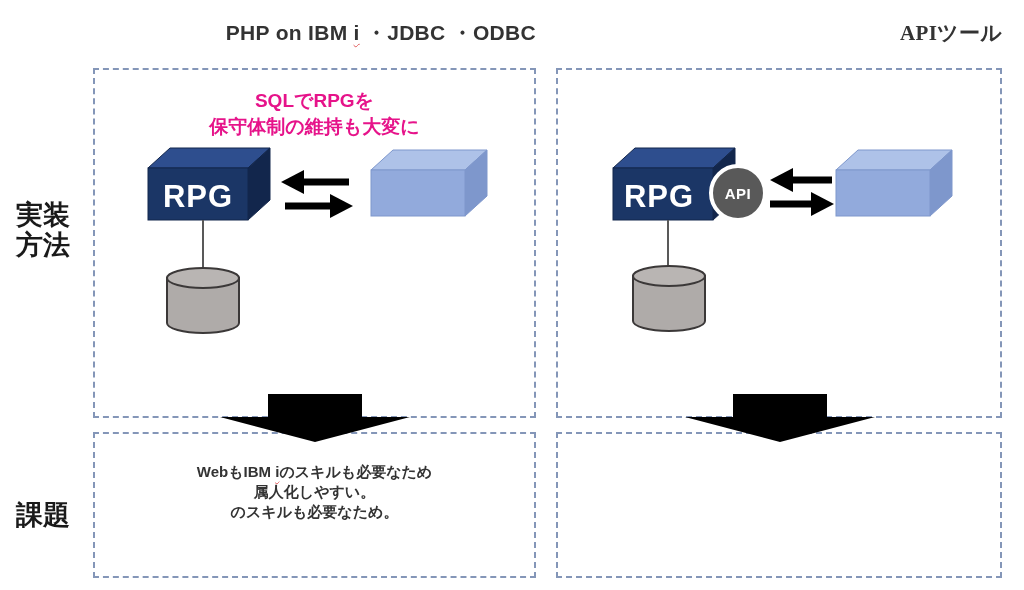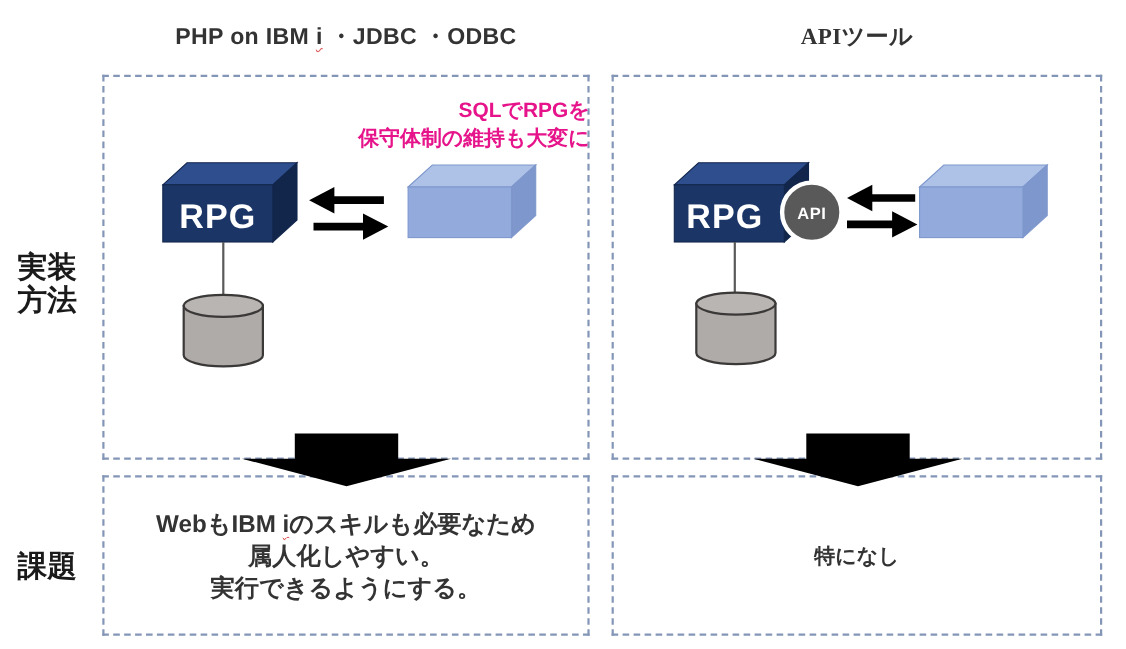--- a/index.html
+++ b/index.html
@@ -4,33 +4,33 @@
 <style>
   * { margin:0; padding:0; box-sizing:border-box; }
   html,body { background:#fff; }
   .canvas {
     position:relative; width:1024px; height:590px; background:#fff;
     font-family:"Liberation Sans","DejaVu Sans",sans-serif; overflow:hidden;
     color:var(--ink,#333);
   }
   .col-title {
     position:absolute; top:19px; font-size:21px; font-weight:700;
-    color:var(--ink,#333); text-align:center; letter-spacing:.3px; white-space:nowrap;
+    color:var(--ink,#333); text-align:right; letter-spacing:.3px; white-space:nowrap;
   }
   .dashed-box { position:absolute; border:2px dashed var(--dash,#8496B8); background:transparent; }
   .row-label {
     position:absolute; left:0; width:86px; font-size:27px; font-weight:700;
     color:#1a1a1a; text-align:center; line-height:1.12;
   }
   .pink-note {
     position:absolute; color:var(--pink,#E6138A); font-weight:700; font-size:19px;
     text-align:center; line-height:1.35; white-space:nowrap;
   }
   .challenge-text {
-    position:absolute; font-weight:700; font-size:22px; color:var(--ink,#333);
+    position:absolute; font-weight:700; font-size:15px; color:var(--ink,#333);
     text-align:center; line-height:1.32;
   }
   .challenge-single { font-size:19px; }
   .wavy {
     text-decoration: underline; text-decoration-style: wavy;
     text-decoration-color: var(--spell-red,#E05B5B);
     text-decoration-thickness:1px; text-underline-offset:3px;
   }
   svg.diagram { position:absolute; display:block; overflow:visible; }
   .navy-front { fill:var(--navy-front,#1B3666); stroke:var(--navy-side,#12264C); stroke-width:1; }
@@ -55,27 +55,27 @@
 <div class="canvas">
 
   <div class="col-title" style="left:93px; width:443px;"><span>PHP on IBM </span><span class="wavy">i</span><span> ・JDBC ・ODBC</span></div>
   <div class="col-title" style="left:556px; width:446px;font-family:Liberation Serif, serif;">APIツール</div>
 
   <div class="dashed-box" style="left:93px; top:68px; width:443px; height:350px;"></div>
   <div class="dashed-box" style="left:556px; top:68px; width:446px; height:350px;"></div>
   <div class="dashed-box" style="left:93px; top:432px; width:443px; height:146px;"></div>
   <div class="dashed-box" style="left:556px; top:432px; width:446px; height:146px;"></div>
 
-  <div class="row-label" style="top:228px;">
+  <div class="row-label" style="top:200px;">
     <div>実装</div>
     <div>方法</div>
   </div>
   <div class="row-label" style="top:500px;">課題</div>
 
-  <div class="pink-note" style="left:93px; width:443px; top:88px;text-align:right;">
+  <div class="pink-note" style="left:93px; width:443px; top:88px;">
     <div>SQLでRPGを</div>
     <div>保守体制の維持も大変に</div>
   </div>
 
   <svg class="diagram" style="left:93px; top:68px;" width="443" height="350" viewBox="0 0 443 350">
     <g>
       <polygon class="navy-top" points="55,100 77,80 177,80 155,100"></polygon>
       <polygon class="navy-side" points="155,100 177,80 177,132 155,152"></polygon>
       <rect class="navy-front" x="55" y="100" width="100" height="52"></rect>
       <text class="cube-label" x="105" y="139">RPG</text>
@@ -130,17 +130,16 @@
   <svg class="diagram" style="left:220px; top:394px;" width="190" height="48" viewBox="0 0 190 48">
     <polygon class="down-arrow" points="48,0 142,0 142,23 190,23 95,48 0,23 48,23"></polygon>
   </svg>
   <svg class="diagram" style="left:685px; top:394px;" width="190" height="48" viewBox="0 0 190 48">
     <polygon class="down-arrow" points="48,0 142,0 142,23 190,23 95,48 0,23 48,23"></polygon>
   </svg>
 
   <div class="challenge-text" style="left:93px; width:443px; top:462px;">
     <div><span>WebもIBM </span><span class="wavy">i</span><span>のスキルも必要なため</span></div>
     <div>属人化しやすい。</div>
-    <div>実行できるようにする。</div>
+    <div>のスキルも必要なため。</div>
   </div>
-  <div class="challenge-text challenge-single" style="left:556px; width:446px; top:494px;">特になし</div>
 
 </div>
 
 </body></html>

